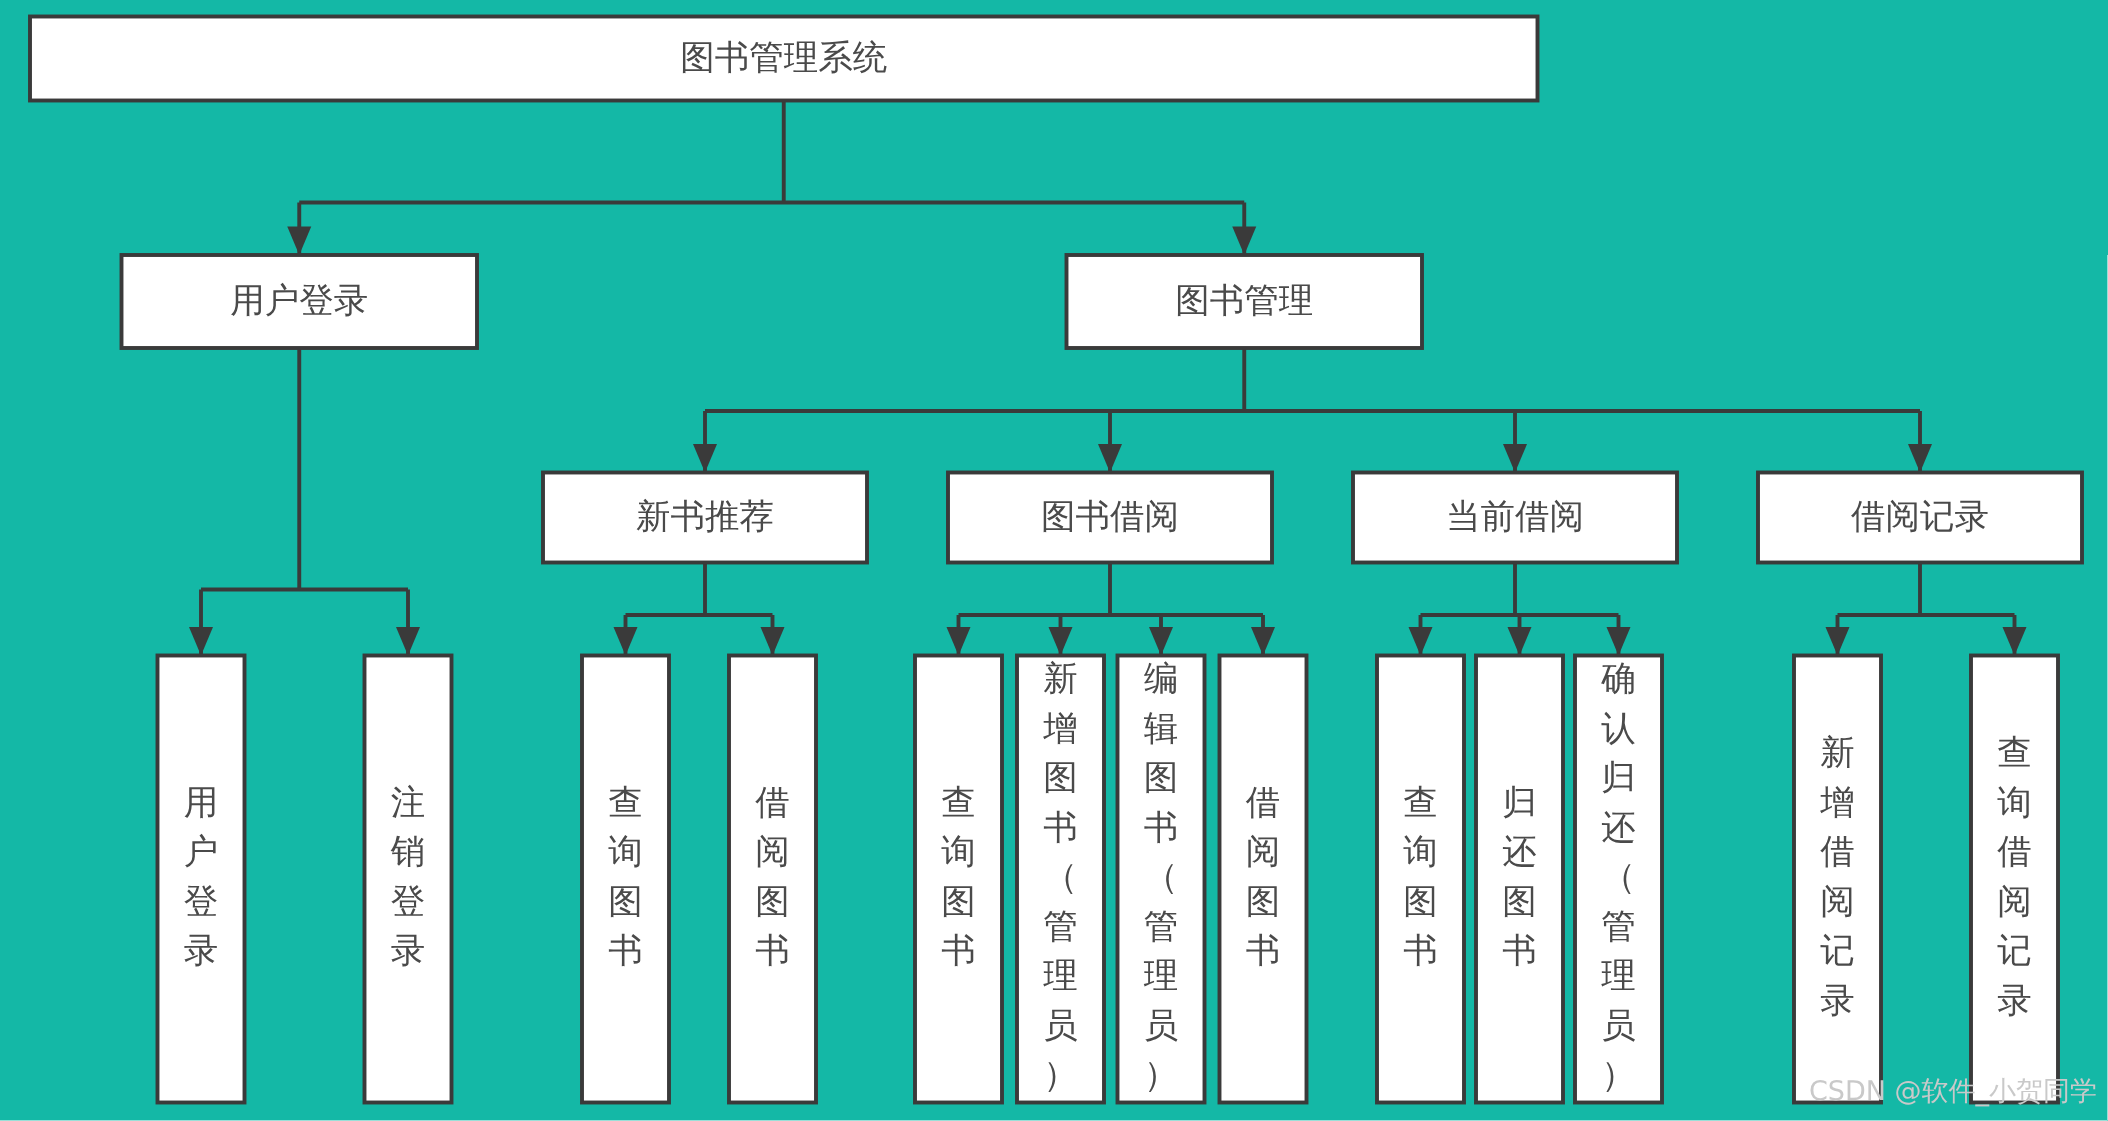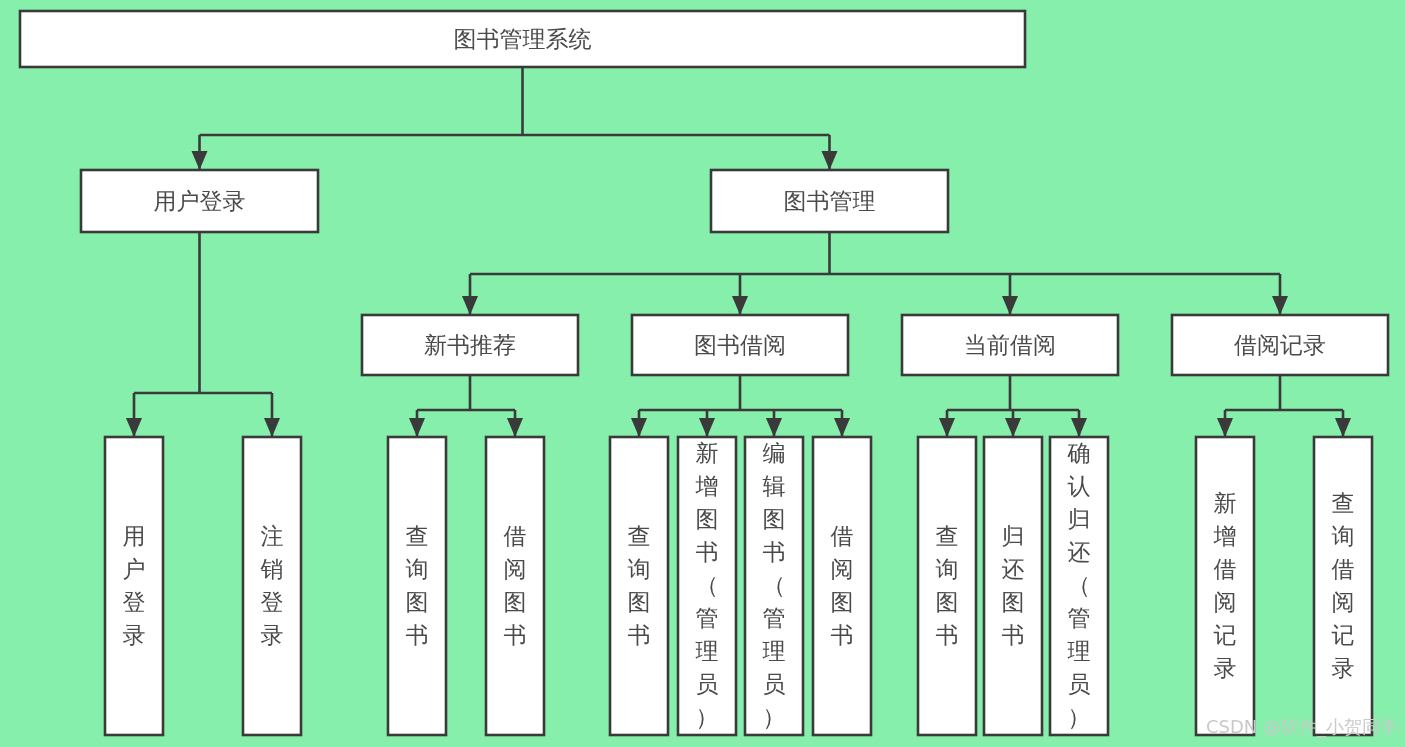--- a/index.html
+++ b/index.html
@@ -11,21 +11,21 @@
   body {
     width: 1405px;
     height: 747px;
     overflow: hidden;
     font-family: "DejaVu Sans", "Liberation Sans", sans-serif;
   }
   #diagram-root {
     position: relative;
     width: 1405px;
     height: 747px;
-    background: #86efac;
+    background: #14b8a6;
   }
   svg#tree-svg {
     position: absolute;
     left: 0;
     top: 0;
     width: 1405px;
     height: 747px;
     display: block;
   }
   .node-box {

